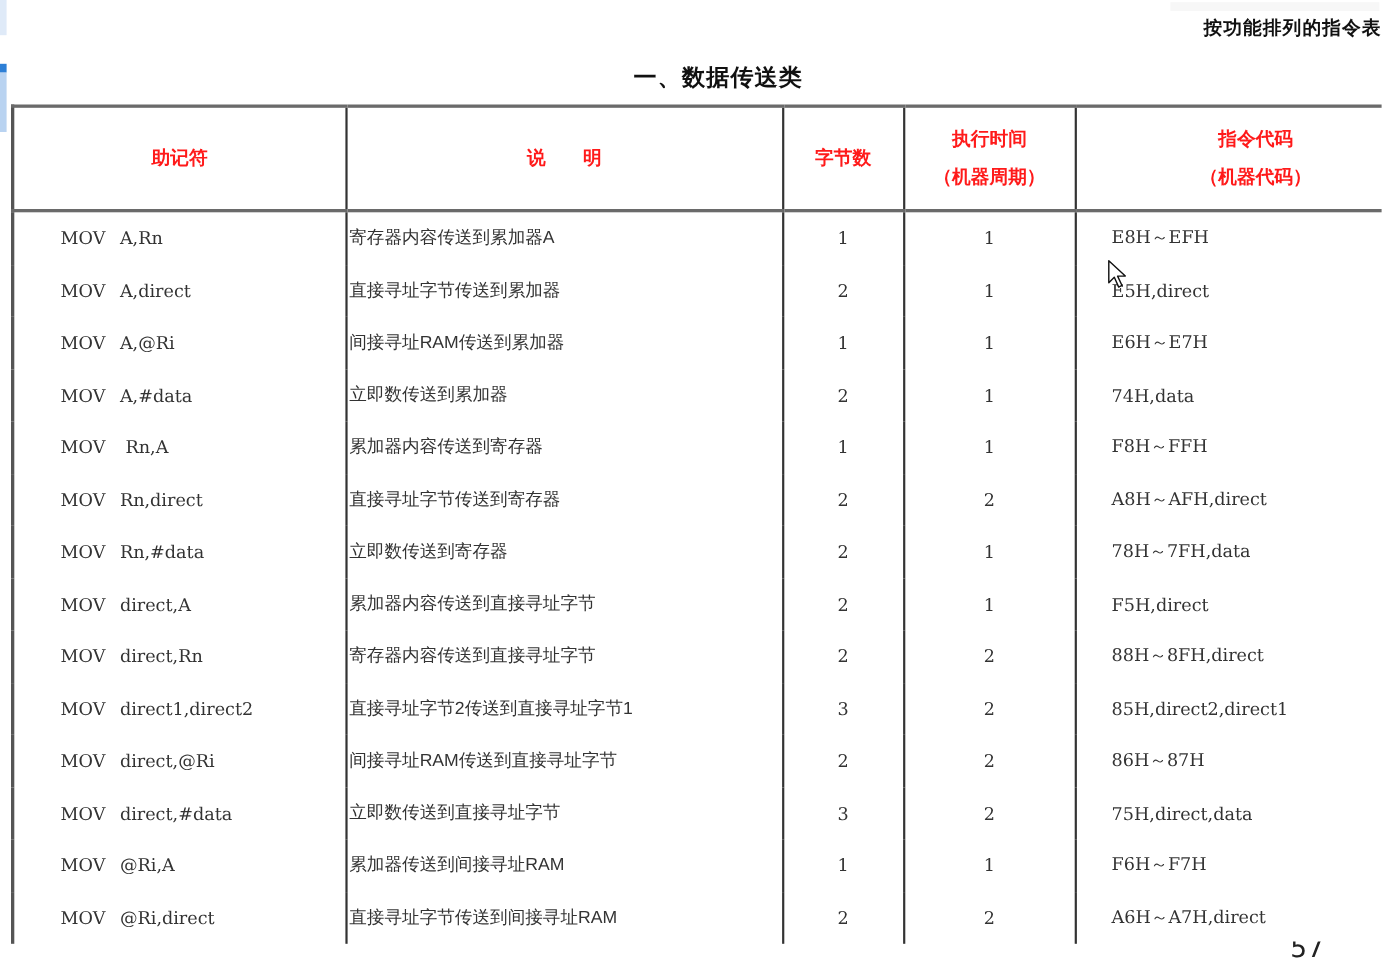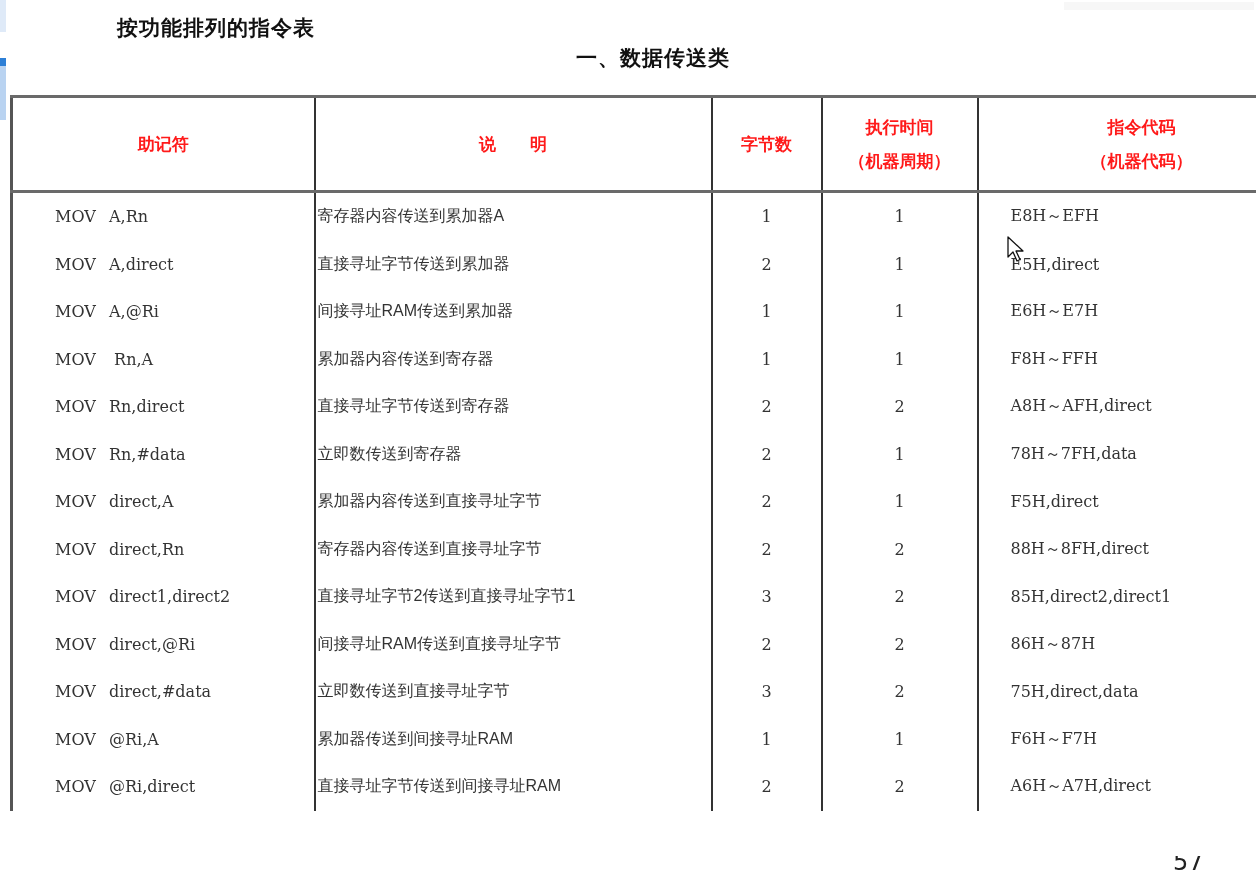--- a/index.html
+++ b/index.html
@@ -24,34 +24,34 @@
     }
     .left-strip .seg1 { position:absolute; left:0; top:0; width:6px; height:32px; background:#dfeaf8; }
     .left-strip .seg2 { position:absolute; left:0; top:58px; width:6px; height:8px; background:#2d7fd6; }
     .left-strip .seg3 { position:absolute; left:0; top:66px; width:6px; height:54px; background:#b9d3f1; }
 
     .doc-title {
       position: absolute;
       left: 0;
       width: 1256px;
       top: 14px;
-      text-align: left;
+      text-align: right;
       font-family: "DejaVu Sans", sans-serif;
       font-weight: bold;
-      font-size: 21px;
+      font-size: 17px;
       color: #111111;
       letter-spacing: 1px;
       padding-left: 117px;
       box-sizing: border-box;
     }
     .section-title {
       position: absolute;
       left: 0;
       width: 1256px;
-      top: 44px;
+      top: 56px;
       text-align: center;
       font-family: "DejaVu Sans", sans-serif;
       font-weight: bold;
       font-size: 21px;
       color: #111111;
       letter-spacing: 1px;
       padding-left: 50px;
       box-sizing: border-box;
     }
 
@@ -183,20 +183,27 @@
       <td class="code">E5H,direct</td>
     </tr>
     <tr>
       <td class="mnemonic"><span class="op">MOV</span><span>A,@Ri</span></td>
       <td class="desc">间接寻址RAM传送到累加器</td>
       <td class="num">1</td>
       <td class="num">1</td>
       <td class="code">E6H～E7H</td>
     </tr>
     <tr>
+      <td class="mnemonic"><span class="op">MOV</span><span>A,#data</span></td>
+      <td class="desc">立即数传送到累加器</td>
+      <td class="num">2</td>
+      <td class="num">1</td>
+      <td class="code">74H,data</td>
+    </tr>
+    <tr>
       <td class="mnemonic"><span class="op">MOV</span><span style="white-space:pre"> Rn,A</span></td>
       <td class="desc">累加器内容传送到寄存器</td>
       <td class="num">1</td>
       <td class="num">1</td>
       <td class="code">F8H～FFH</td>
     </tr>
     <tr>
       <td class="mnemonic"><span class="op">MOV</span><span>Rn,direct</span></td>
       <td class="desc">直接寻址字节传送到寄存器</td>
       <td class="num">2</td>

